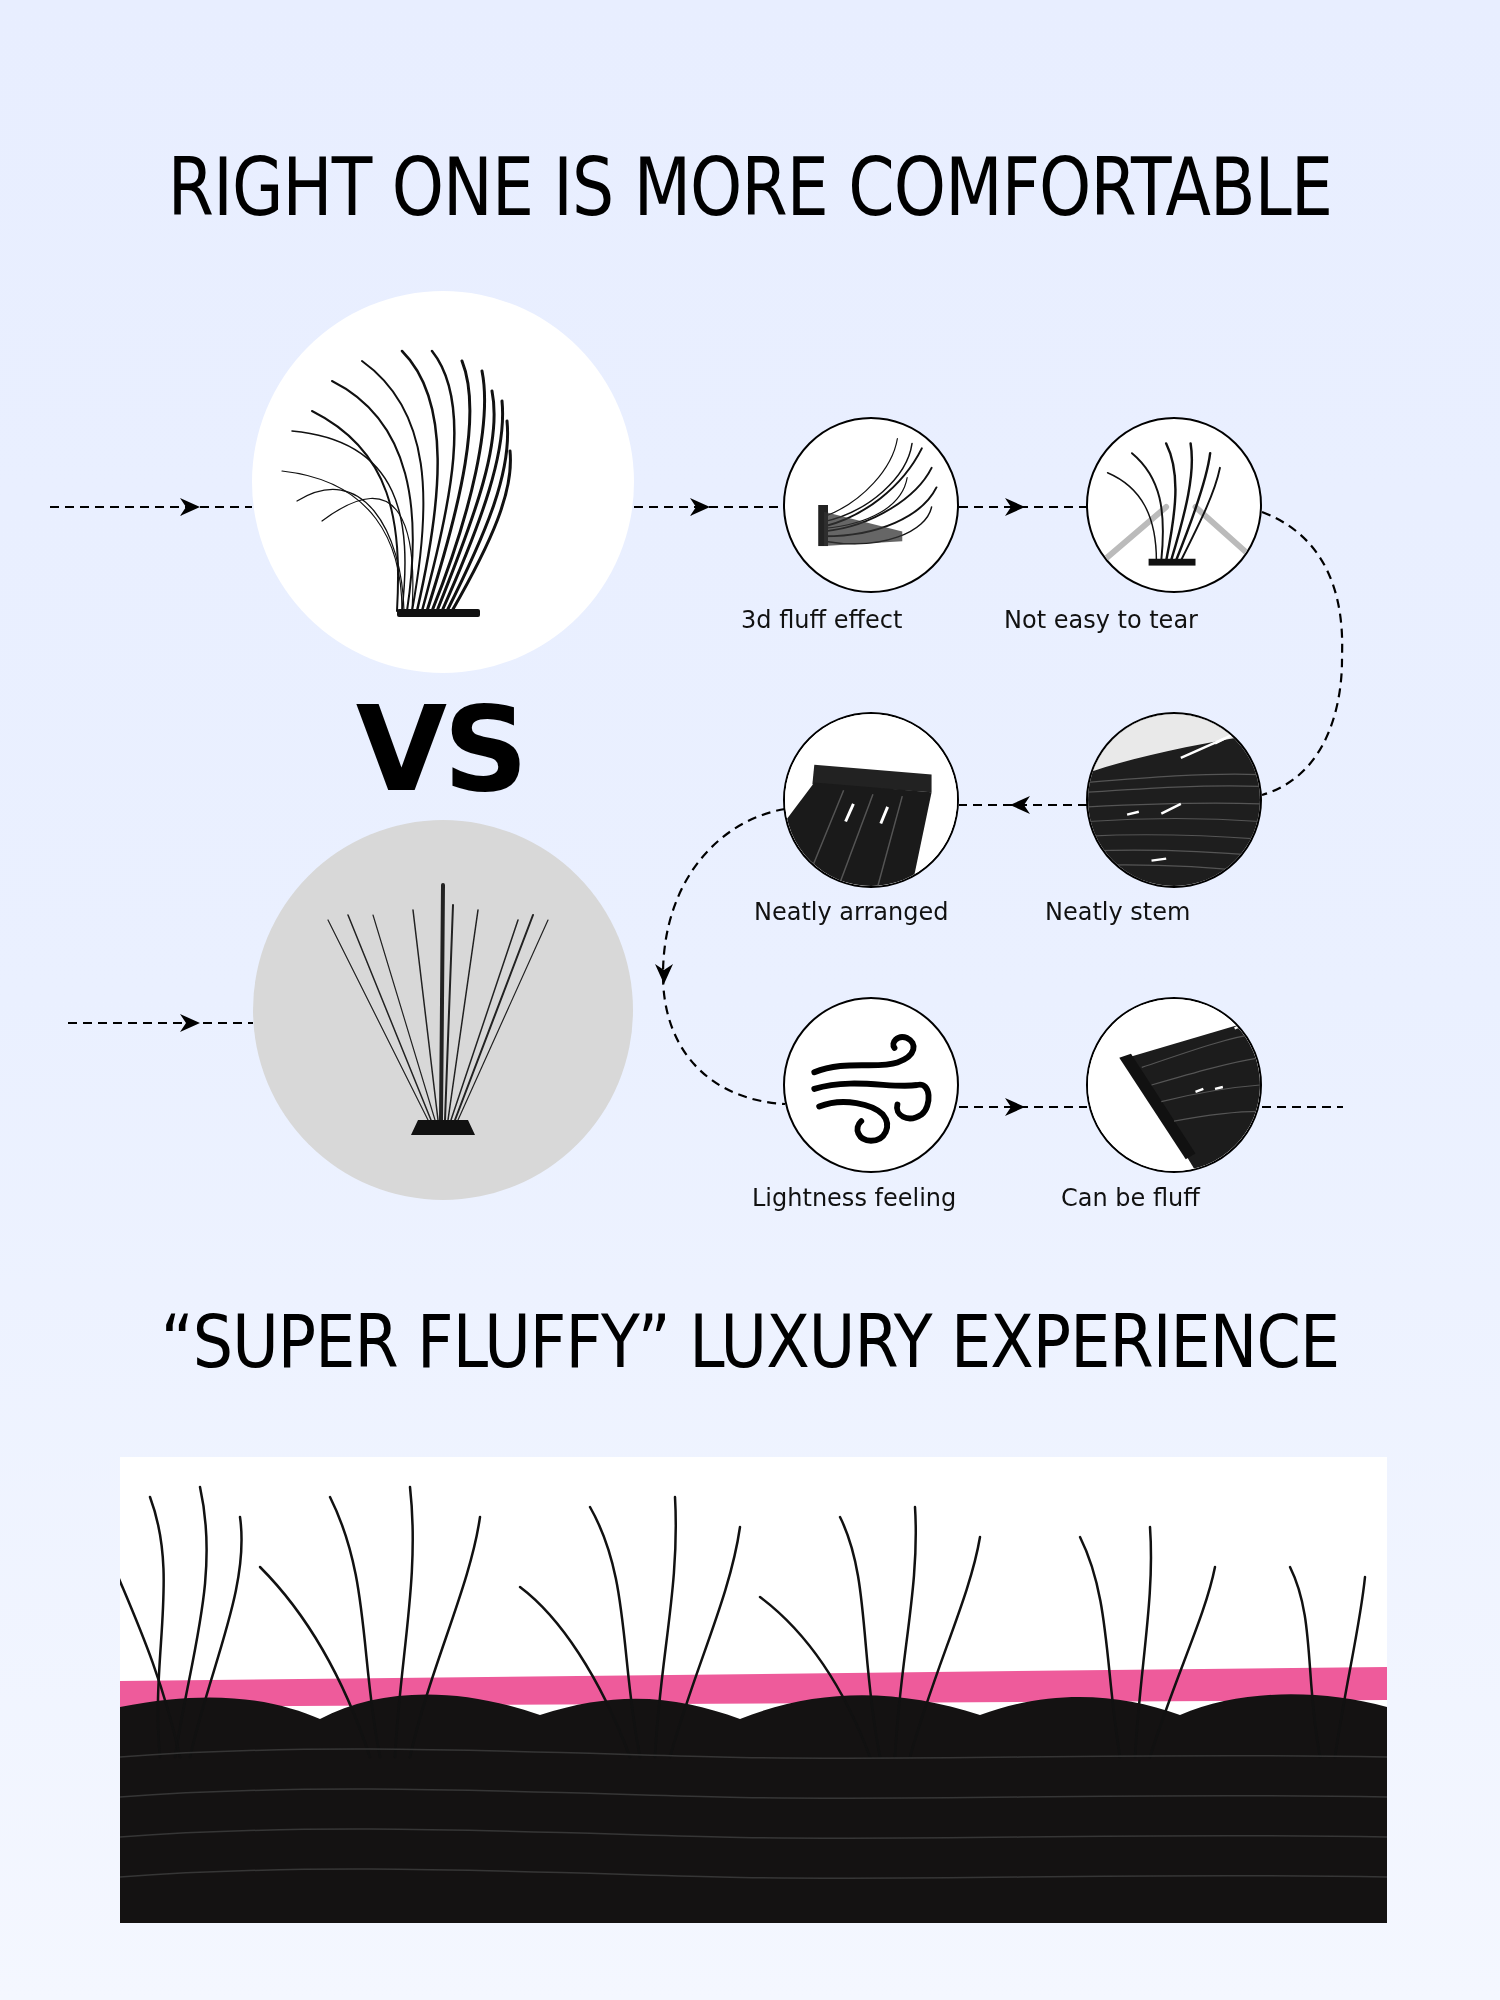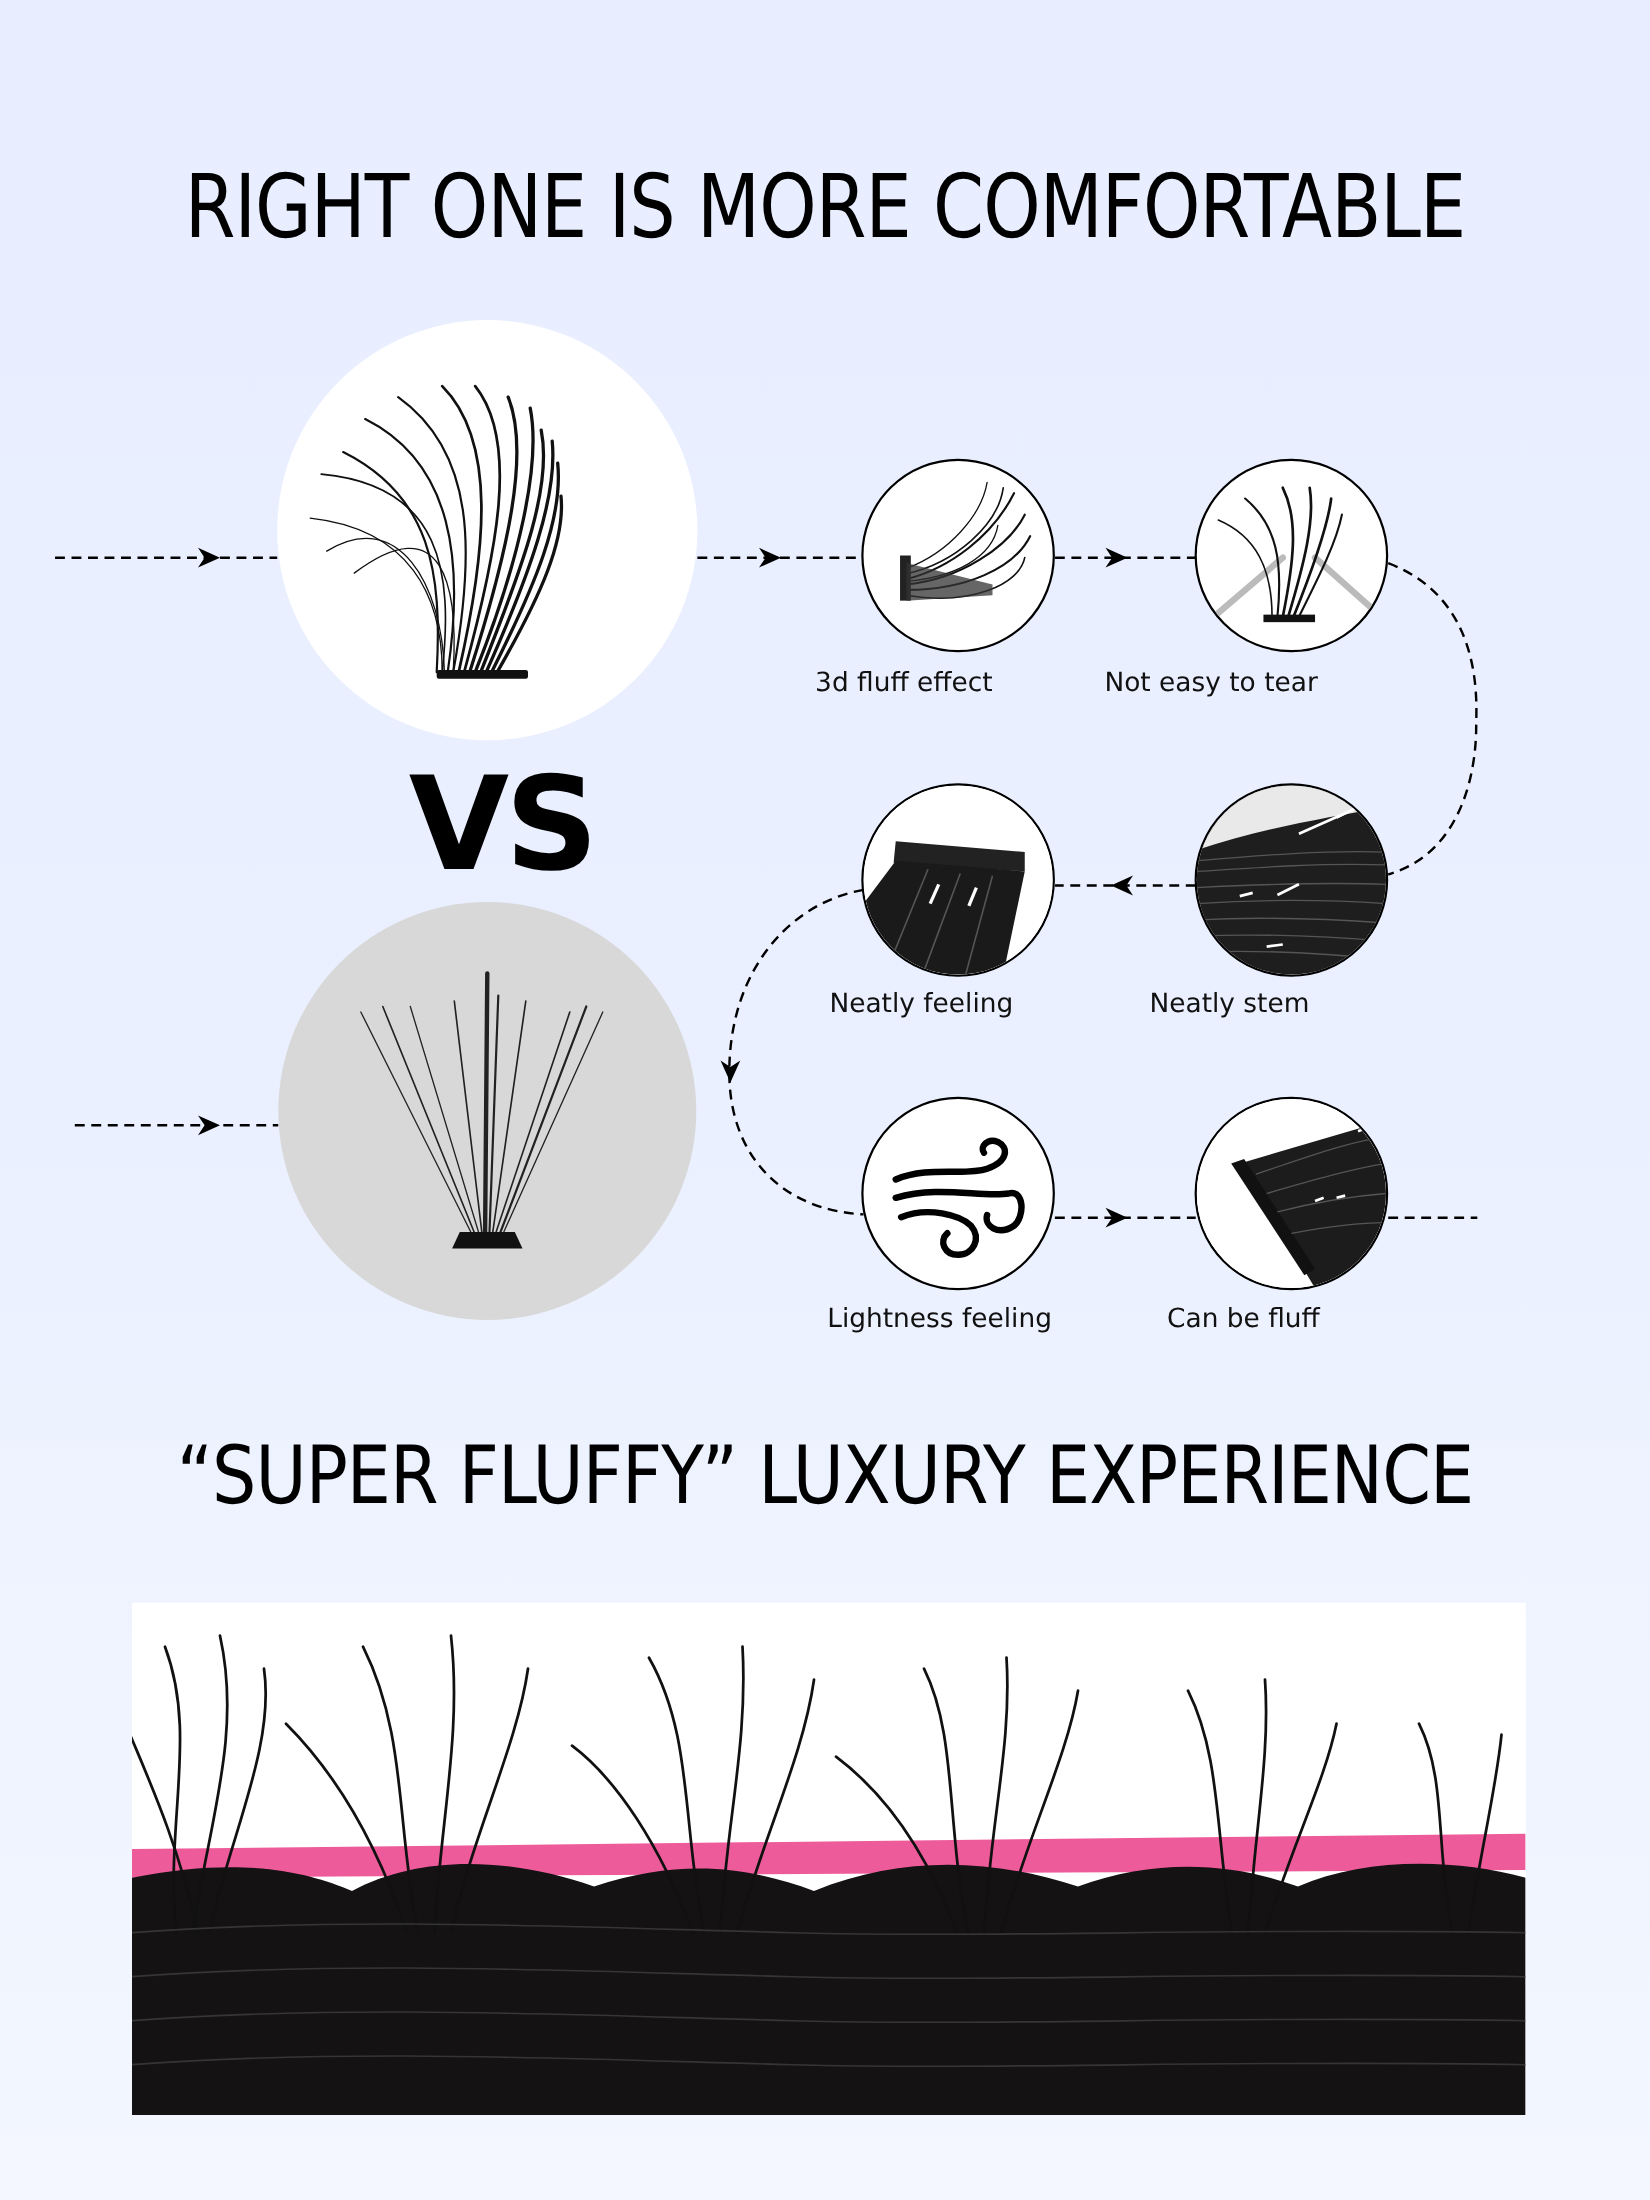--- a/index.html
+++ b/index.html
@@ -29,21 +29,21 @@
     .title-bottom {
       top: 1302px;
       font-size: 73px;
       line-height: 80px;
       transform: scaleX(0.87);
     }
     .vs {
       position: absolute;
       left: 340px; top: 690px;
       width: 200px;
-      text-align: right;
+      text-align: center;
       font-family: "DejaVu Sans", sans-serif;
       font-weight: bold;
       font-size: 118px;
       line-height: 118px;
       letter-spacing: -4px;
     }
     .big-circle {
       position: absolute;
       border-radius: 50%;
       overflow: hidden;
@@ -209,21 +209,21 @@
       <line x1="60" y1="78" x2="20" y2="176"></line>
       <line x1="90" y1="82" x2="55" y2="176"></line>
       <line x1="120" y1="84" x2="95" y2="176"></line>
     </g>
     <g stroke="#fff" stroke-width="3">
       <line x1="70" y1="92" x2="62" y2="110"></line>
       <line x1="105" y1="95" x2="98" y2="112"></line>
     </g>
   </svg>
 </div>
-<div class="label" style="left:754px; top:898px;">Neatly feeling</div>
+<div class="label" style="left:754px; top:898px;">Neatly arranged</div>
 
 <div class="feature" style="left:1086px; top:712px;">
   <svg viewBox="0 0 176 176">
     <rect x="0" y="0" width="176" height="176" fill="#1e1e1e"></rect>
     <path d="M0,0 L176,0 L176,20 C120,30 60,40 0,60 Z" fill="#e9e9e9"></path>
     <g stroke="#555" stroke-width="1.2" fill="none">
       <path d="M0,70 C60,65 120,60 176,62"></path>
       <path d="M0,80 C60,76 120,72 176,74"></path>
       <path d="M0,95 C60,92 120,90 176,92"></path>
       <path d="M0,110 C60,106 120,106 176,110"></path>

